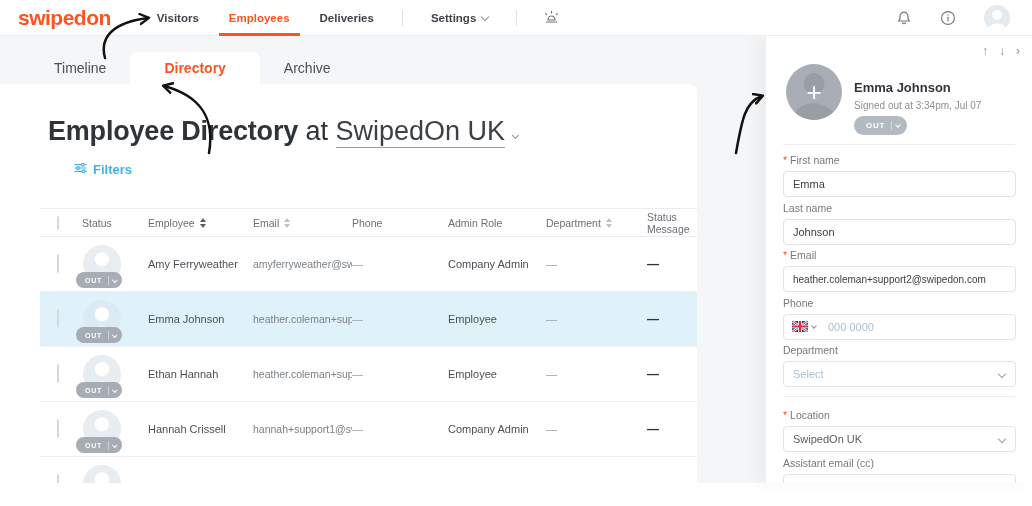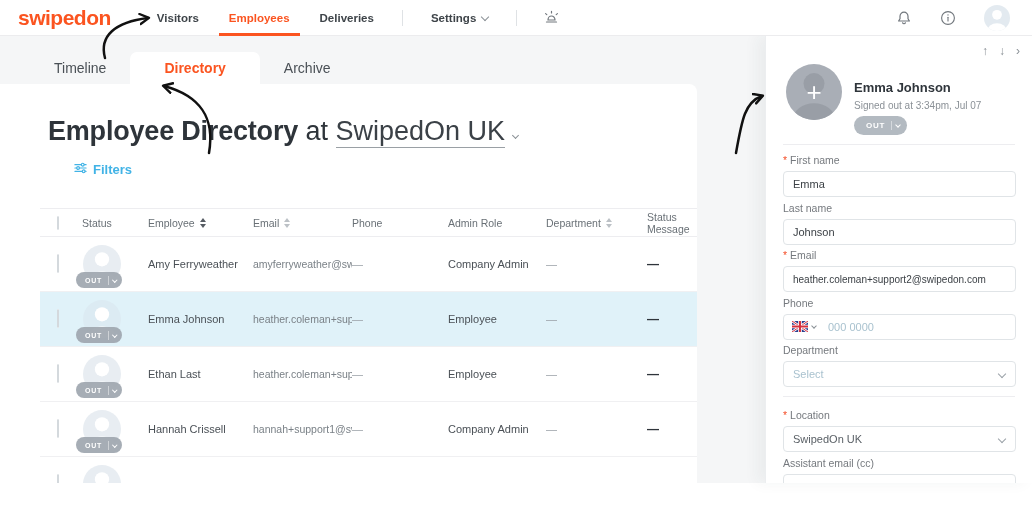--- a/index.html
+++ b/index.html
@@ -279,21 +279,21 @@
                     <path d="M5 40 a15 12 0 0 1 30 0 z" fill="#fff"></path>
                   </svg>
               </div>
               <div class="pill">
                 <span class="pill-label">OUT</span>
                 <span class="pill-div"></span>
                   <span class="chev"></span>
               </div>
             </div>
           </div>
-          <div class="cell-name">Ethan Last</div>
+          <div class="cell-name">Ethan Hannah</div>
           <div class="cell-email">heather.coleman+suppor...</div>
           <div class="cell-dash">—</div>
           <div class="cell-role">Employee</div>
           <div class="cell-dash">—</div>
           <div class="cell-msg">—</div>
         </div>
 
         <div class="trow drow">
           <div><span class="cb"></span></div>
           <div>

